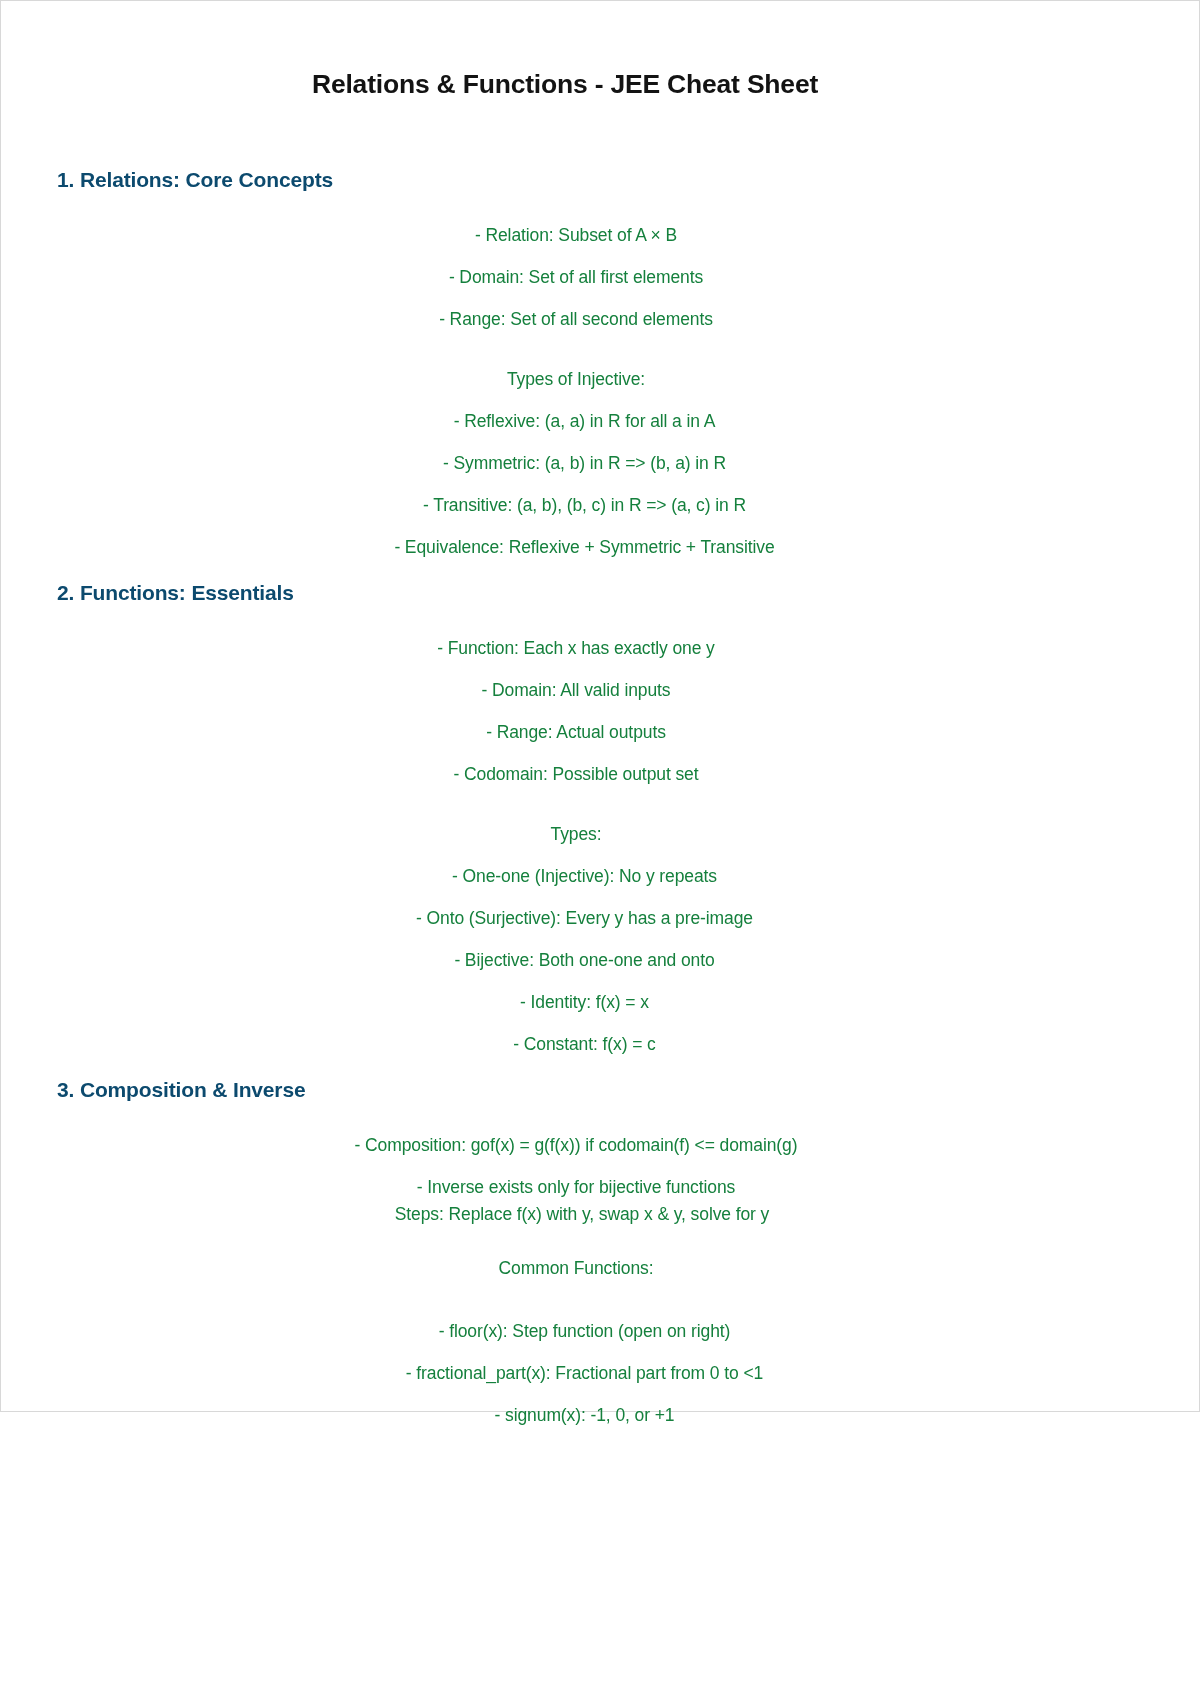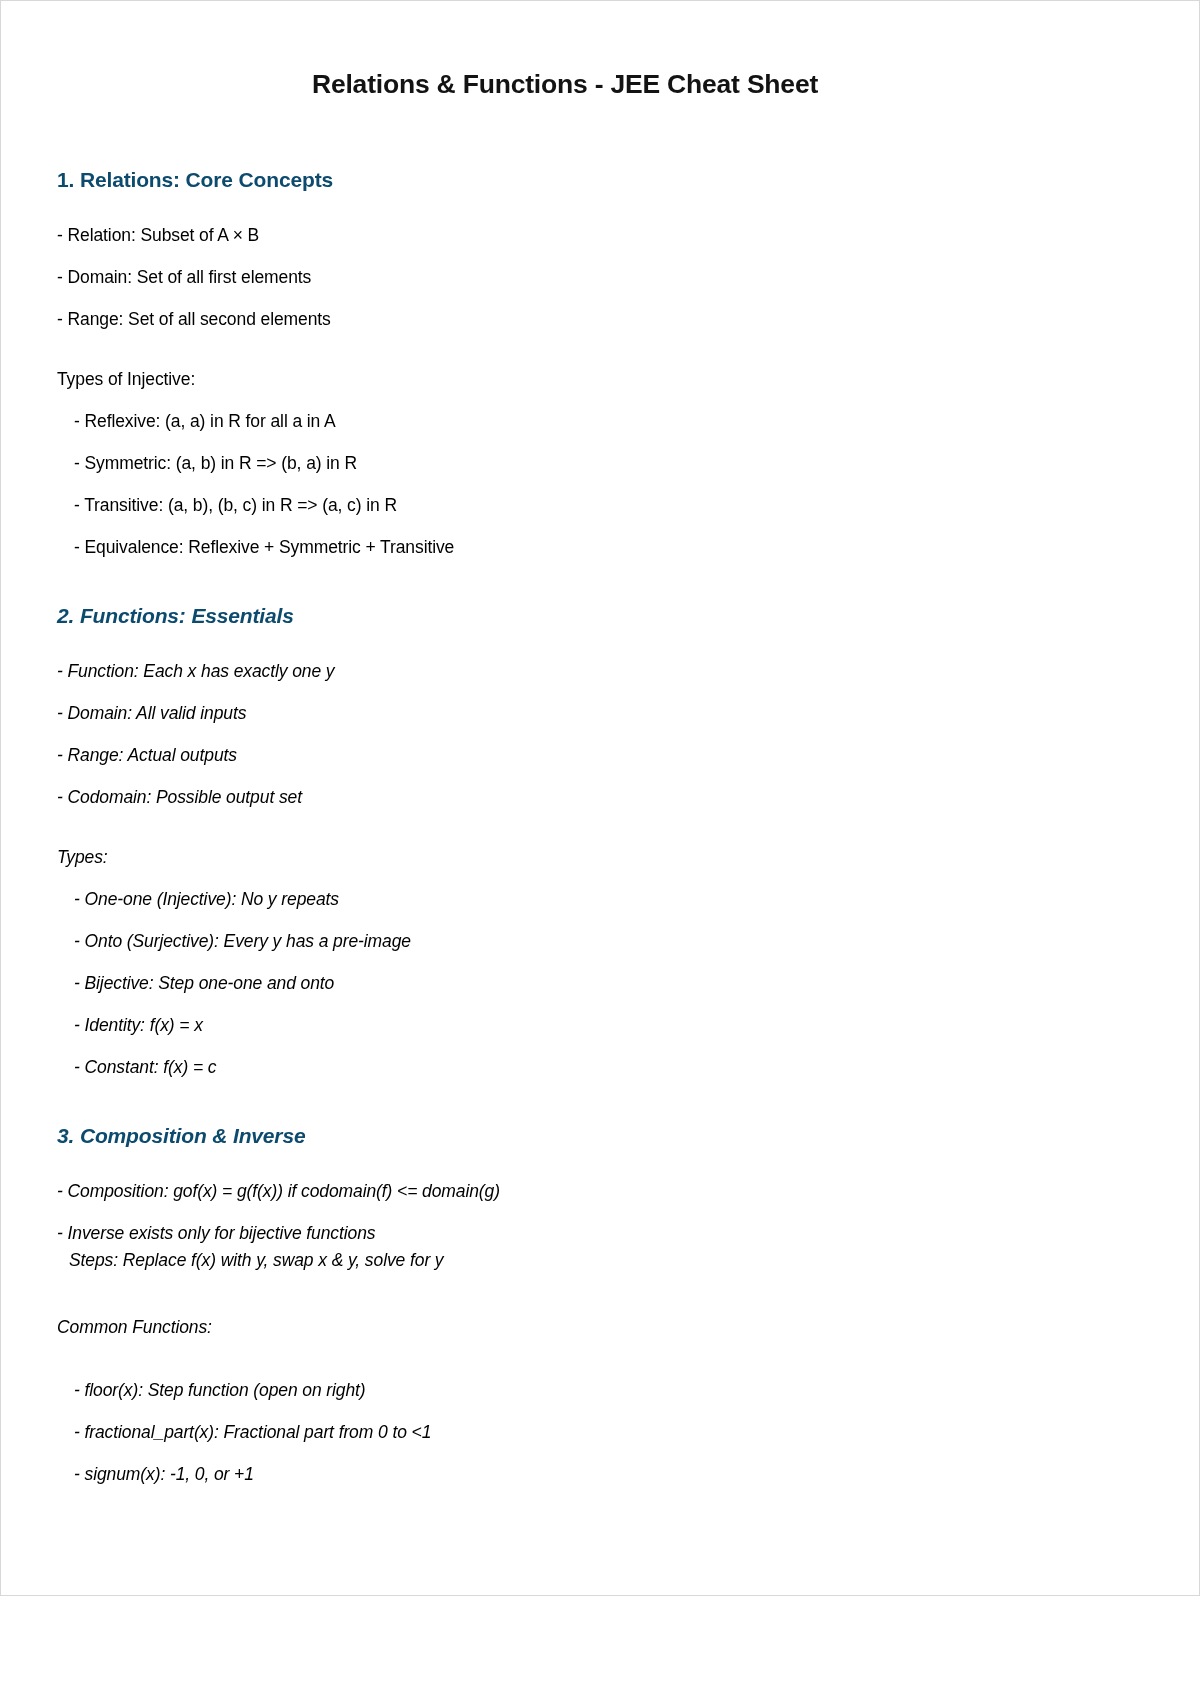--- a/index.html
+++ b/index.html
@@ -12,21 +12,21 @@
     height: 1696px;
     font-family: "Liberation Sans", "DejaVu Sans", sans-serif;
     color: #1b1b1b;
     -webkit-font-smoothing: none;
   }
 
   .page {
     position: relative;
     box-sizing: border-box;
     width: 1200px;
-    height: 1596px;
+    height: 1412px;
     background: #ffffff;
     border: 1px solid #d8d8d8;
     padding: 46px 104px 0 56px;
   }
 
   .doc-title {
     text-align: center;
     font-size: 26.5px;
     font-weight: bold;
     letter-spacing: -0.2px;
@@ -44,40 +44,41 @@
     font-weight: bold;
     letter-spacing: -0.15px;
     color: #0c4a6e;
     margin: 0;
     padding: 0;
   }
 
   .line {
     font-size: 17.5px;
     font-weight: 400;
-    color: #000000;
+    color: #15803d;
     letter-spacing: -0.1px;
     white-space: pre;
     margin: 0;
     padding: 0;
+    text-align: center;
   }
 
   .line.indent {
     padding-left: 17px;
   }
 
   .line.steps {
     padding-left: 12px;
   }
 
   .row-space { height: 21px; }
 
   .sec1-top  { margin-top: 68px; }
   .sec-body-top { margin-top: 33px; }
-  .sec-head-top { margin-top: 46px; font-style: italic; }
+  .sec-head-top { margin-top: 23px; }
   .sub-head-top { margin-top: 39px; }
 </style>
 </head>
 <body>
 
 <div class="page">
 
   <h1 class="doc-title">Relations &amp; Functions - JEE Cheat Sheet</h1>
 
   <div class="section sec1-top">
@@ -117,21 +118,21 @@
       <div class="line">- Codomain: Possible output set</div>
     </div>
 
     <div class="sub-head-top">
       <div class="line">Types:</div>
       <div class="row-space"></div>
       <div class="line indent">- One-one (Injective): No y repeats</div>
       <div class="row-space"></div>
       <div class="line indent">- Onto (Surjective): Every y has a pre-image</div>
       <div class="row-space"></div>
-      <div class="line indent">- Bijective: Step one-one and onto</div>
+      <div class="line indent">- Bijective: Both one-one and onto</div>
       <div class="row-space"></div>
       <div class="line indent">- Identity: f(x) = x</div>
       <div class="row-space"></div>
       <div class="line indent">- Constant: f(x) = c</div>
     </div>
   </div>
 
   <div class="section sec-head-top">
     <div class="section-heading">3. Composition &amp; Inverse</div>
 

